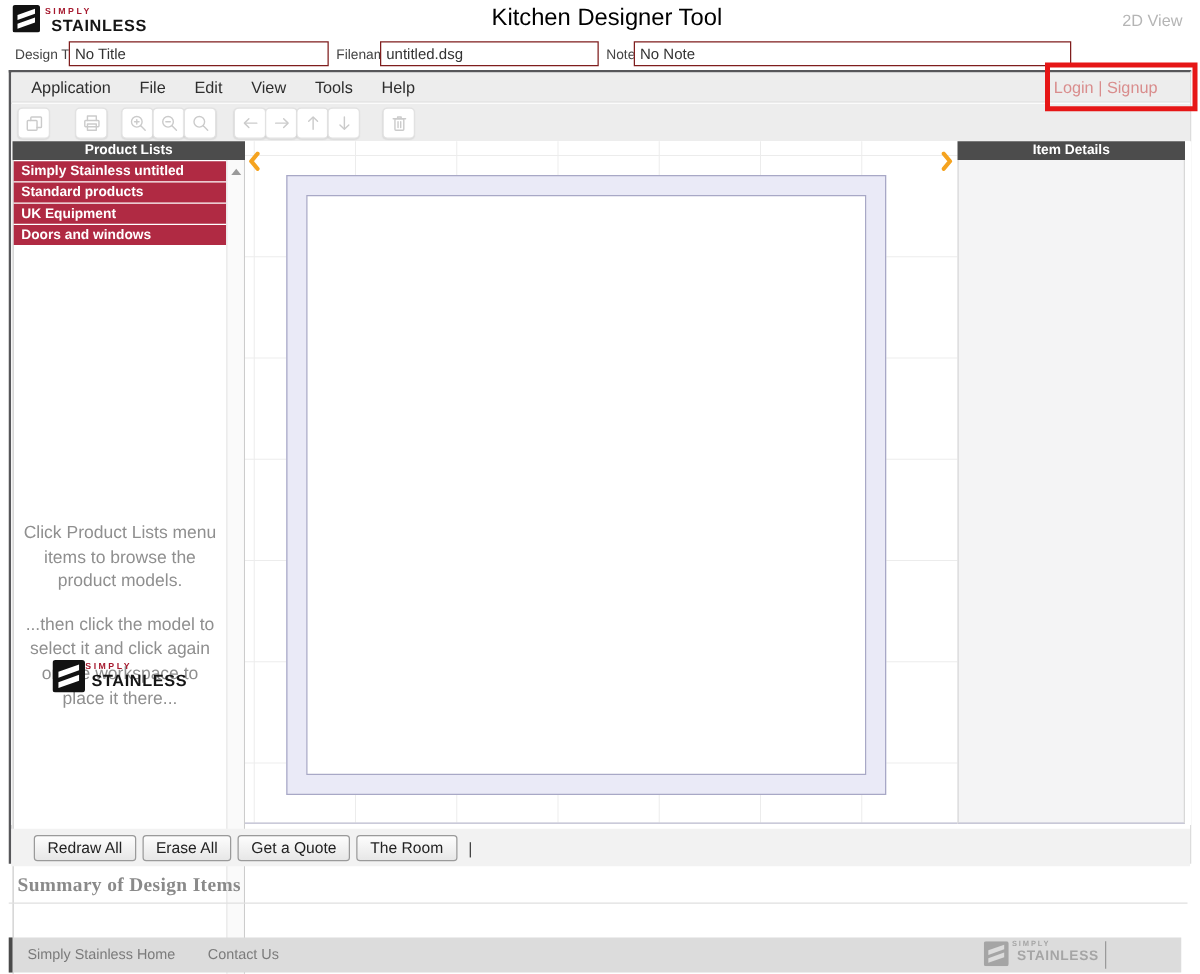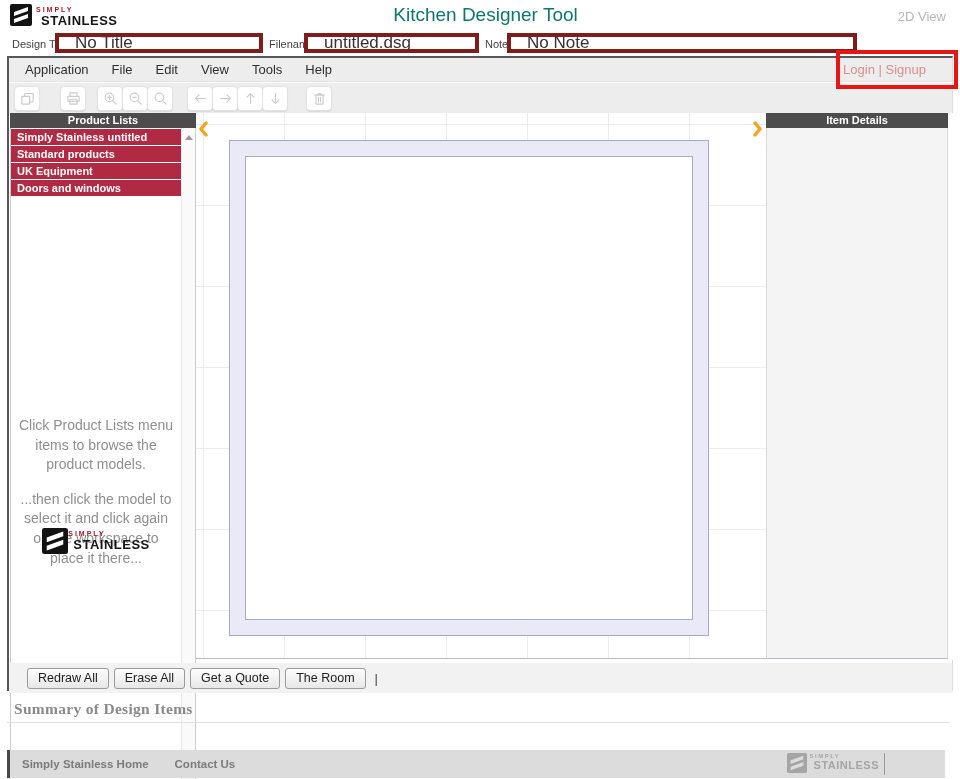--- a/index.html
+++ b/index.html
@@ -6,28 +6,28 @@
   html,body { width:960px; height:779px; }
   body { font-family:"Liberation Sans", sans-serif; background:#fff; position:relative; overflow:hidden; }
   .page { position:relative; width:960px; height:779px; background:#fff; }
 
   
   .header { position:absolute; left:0; top:0; width:960px; height:30px; background:#fff; }
   .logo { position:absolute; left:10px; top:4px; display:flex; align-items:flex-start; gap:4px; }
   .logo-text { line-height:1; padding-top:2px; }
   .logo-simply { color:#a6192e; font-size:7px; font-weight:bold; letter-spacing:2px; display:block; }
   .logo-stainless { color:#151515; font-size:13px; font-weight:bold; letter-spacing:.5px; display:block; margin-left:5px; margin-top:1px; }
-  .app-title { position:absolute; left:0; right:0; top:4px; text-align:center; font-size:19px; color:#0f766e;padding-left:11px; }
+  .app-title { position:absolute; left:0; right:0; top:4px; text-align:center; font-size:19px; color:#000000;padding-left:11px; }
   .view-mode { position:absolute; right:14px; top:9px; font-size:13px; color:#b5b5b5; }
 
   
   .form-row { position:absolute; left:0; top:31px; width:960px; height:25px; background:#fff; }
   .field-label { position:absolute; top:7px; font-size:11px; color:#444; }
-  input.field { position:absolute; top:2px; height:20px; border:4px solid #7f1d1d; font-size:17px; color:#333;
-                padding:0 16px; font-family:"Liberation Sans", sans-serif; background:#fff; }
+  input.field { position:absolute; top:2px; height:20px; border:1px solid #7f1d1d; font-size:12px; color:#333;
+                padding:0 4px; font-family:"Liberation Sans", sans-serif; background:#fff; }
   #lbl-design { left:12px; }  #inp-design { left:55px; width:208px; }
   #lbl-file   { left:269px; } #inp-file   { left:304px; width:175px; }
   #lbl-note   { left:485px; } #inp-note   { left:507px; width:350px; }
 
   
   .frame { position:absolute; left:7px; top:56px; width:946px; height:635px;
            border-left:2px solid #57575a; border-top:2px solid #57575a; border-right:1px solid #dcdcdc; background:#fff; }
 
   .menubar { position:absolute; left:0; top:0; width:100%; height:24px; background:#ededed;
              border-bottom:1px solid #e2e2e2; display:flex; align-items:center; gap:23px; padding-left:16px; }
@@ -94,21 +94,21 @@
   .action-cursor { font-size:13px; color:#444; margin-left:4px; }
 
   
   .summary-title { position:absolute; left:14px; top:700px; font-family:"Liberation Serif", serif;
                    font-weight:bold; font-size:15.5px; color:#8a8a8a; letter-spacing:.3px; }
   .summary-rule { position:absolute; left:7px; top:722px; width:943px; border-top:1px solid #e0e0e0; }
 
   .footer { position:absolute; left:7px; top:750px; width:938px; height:28px; background:#dcdcdc;
             border-left:3px solid #4a4a4a; }
   .footer-links { position:absolute; left:12px; top:0; height:28px; display:flex; align-items:center; gap:26px; }
-  .footer-link { font-size:11.5px; font-weight:bold; color:#7b7b7b; cursor:pointer; }
+  .footer-link { font-size:11.5px; font-weight:normal; color:#7b7b7b; cursor:pointer; }
   .footer-logo { position:absolute; right:66px; top:3px; display:flex; align-items:flex-start; gap:3px; opacity:.85; }
   .footer-logo .fl-simply { color:#9c9c9c; font-size:6px; font-weight:bold; letter-spacing:1.5px; display:block; }
   .footer-logo .fl-stainless { color:#9c9c9c; font-size:11px; font-weight:bold; letter-spacing:.5px; display:block; margin-left:4px; }
   .footer-divider { position:absolute; right:60px; top:3px; width:1px; height:22px; background:#9a9a9a; }
 </style>
 </head>
 <body>
 
 <div class="page">
 

